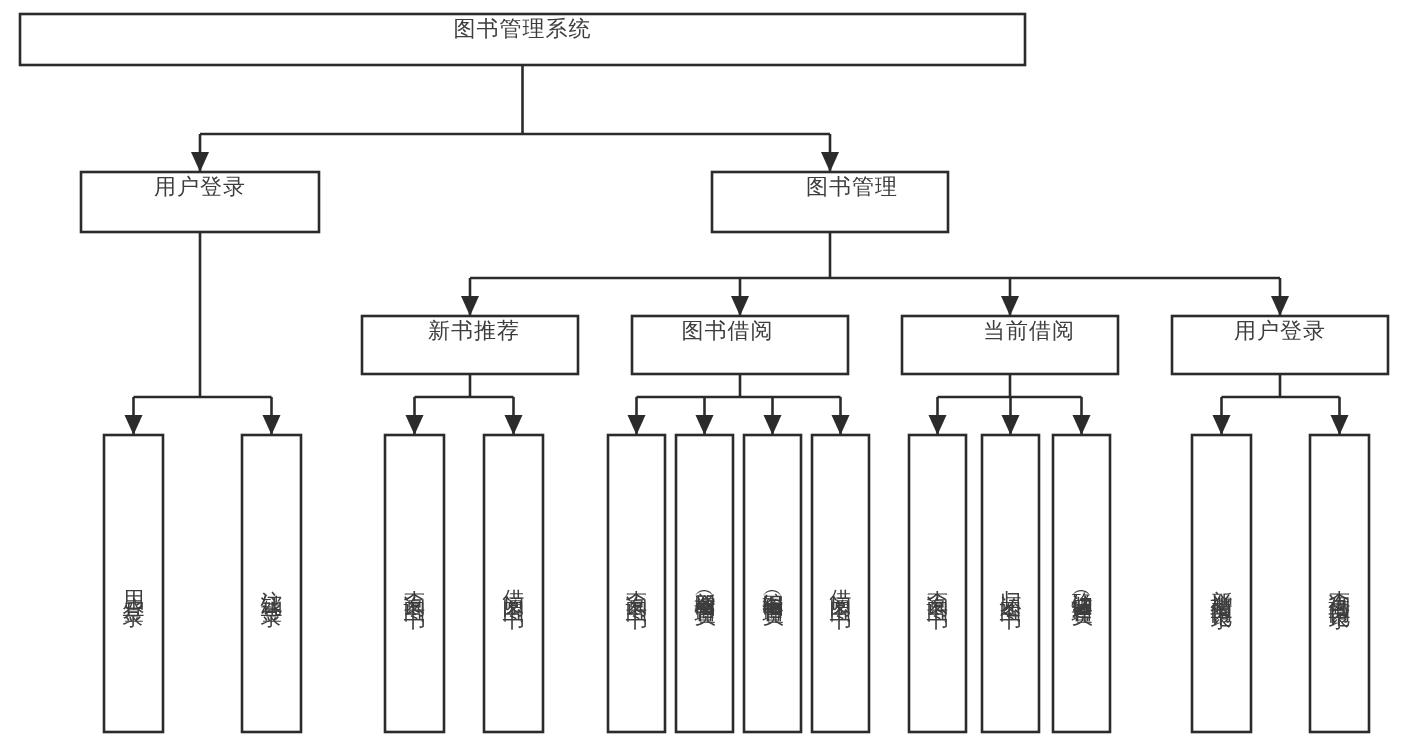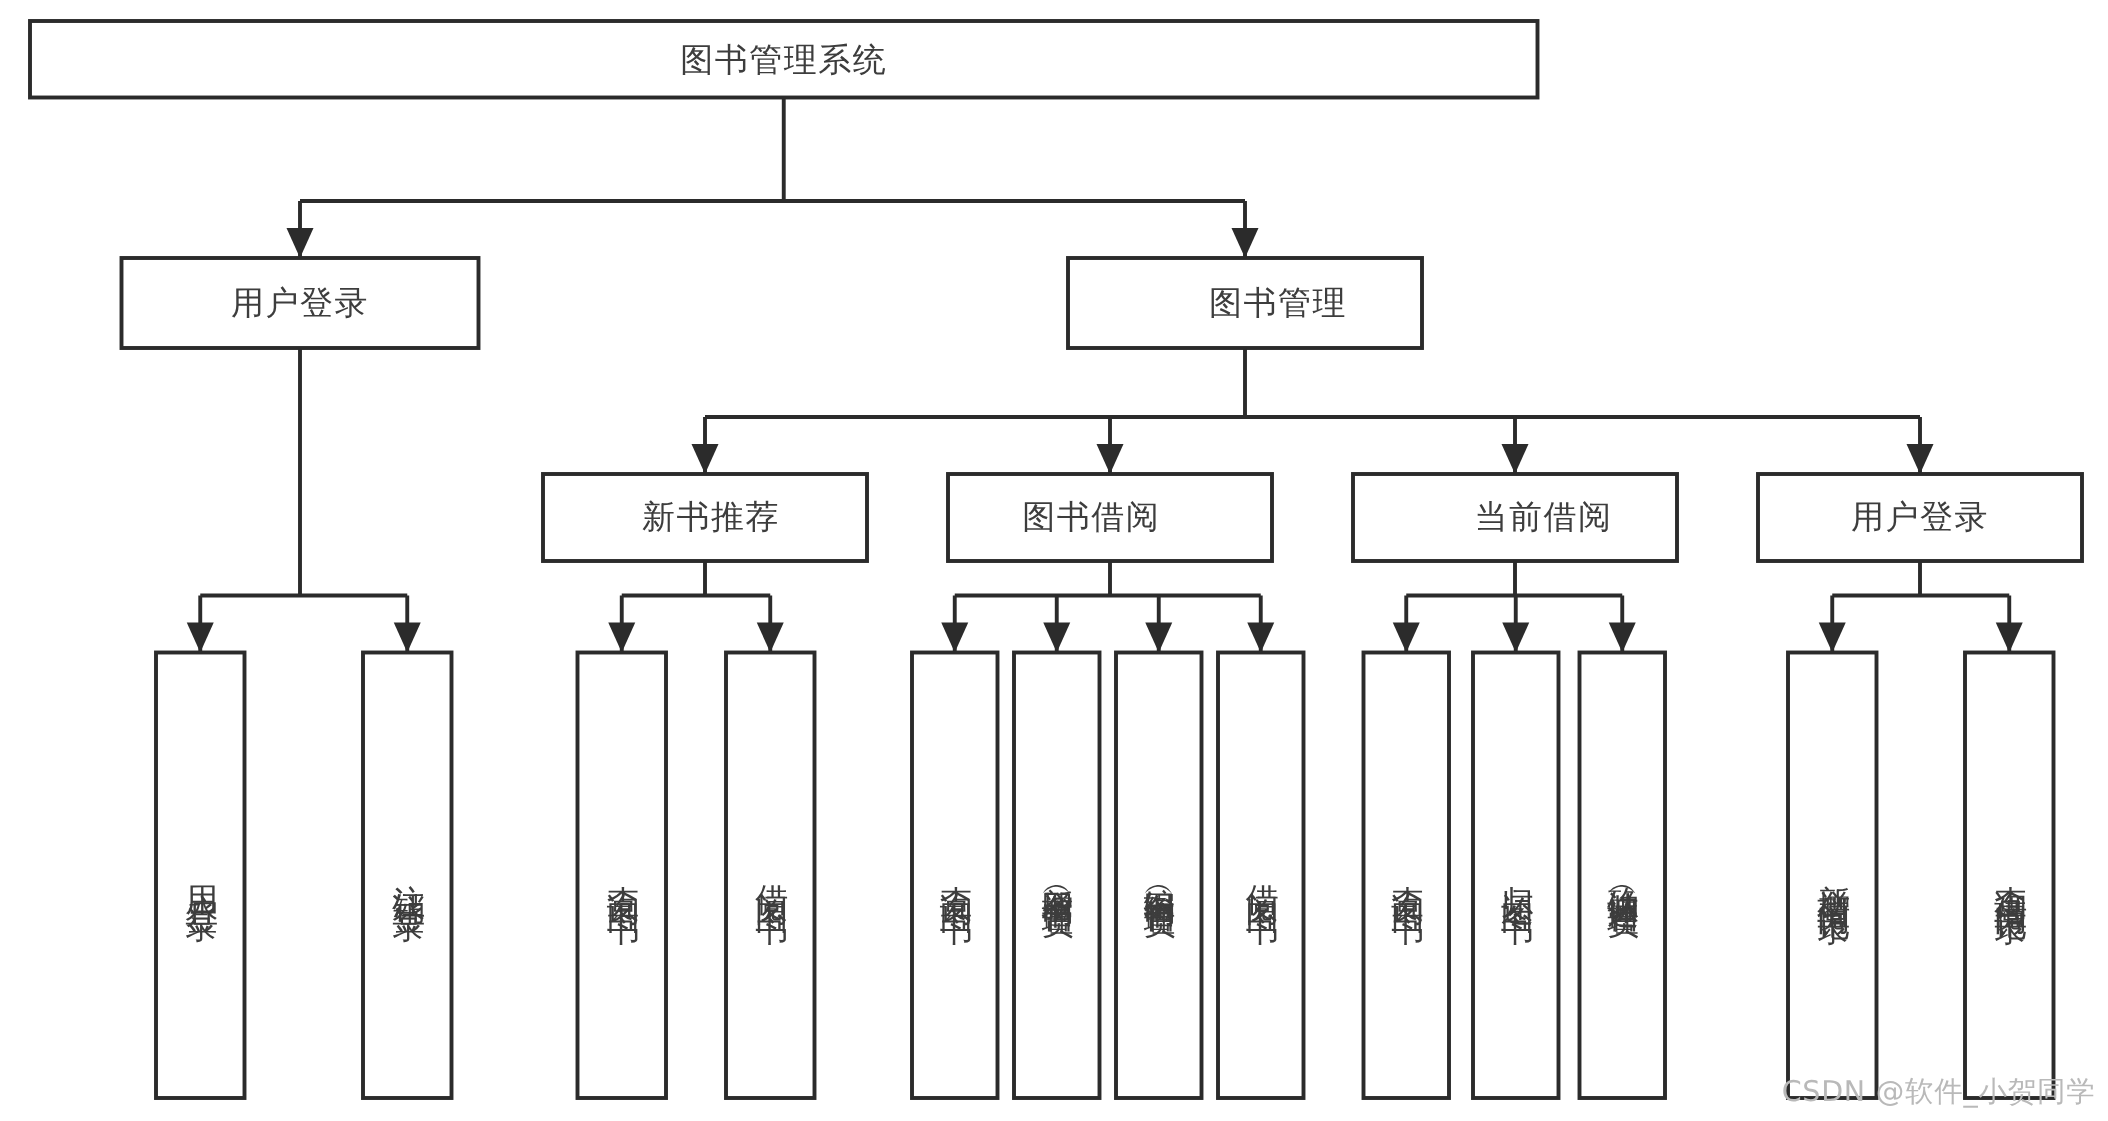--- a/index.html
+++ b/index.html
@@ -56,21 +56,20 @@
     font-size: 22px;
     line-height: 1;
     color: #3d3d3d;
     letter-spacing: 4px;
     white-space: nowrap;
     text-align: center;
   }
   .hlabel-wrap {
     position: absolute;
     display: flex;
-    align-items: center;
     justify-content: center;
     pointer-events: none;
   }
   .hlabel-text {
     font-family: "DejaVu Sans", "Liberation Sans", sans-serif;
     font-size: 22px;
     color: #3d3d3d;
     letter-spacing: 1px;
     white-space: nowrap;
   }
@@ -226,15 +225,14 @@
         <span class="vlabel-text" style="font-size: 21px; letter-spacing: 2px;">确认归还（管理员）</span>
       </div>
       <div class="vlabel-wrap" style="left: 1192px; top: 435px; width: 59px; height: 297px;">
         <span class="vlabel-text" style="font-size: 22px; letter-spacing: 4px;">新增借阅记录</span>
       </div>
       <div class="vlabel-wrap" style="left: 1310px; top: 435px; width: 59px; height: 297px;">
         <span class="vlabel-text" style="font-size: 22px; letter-spacing: 4px;">查询借阅记录</span>
       </div>
     </div>
 
-  <div id="watermark">CSDN @软件_小贺同学</div>
 
 </div>
 
 </body></html>

